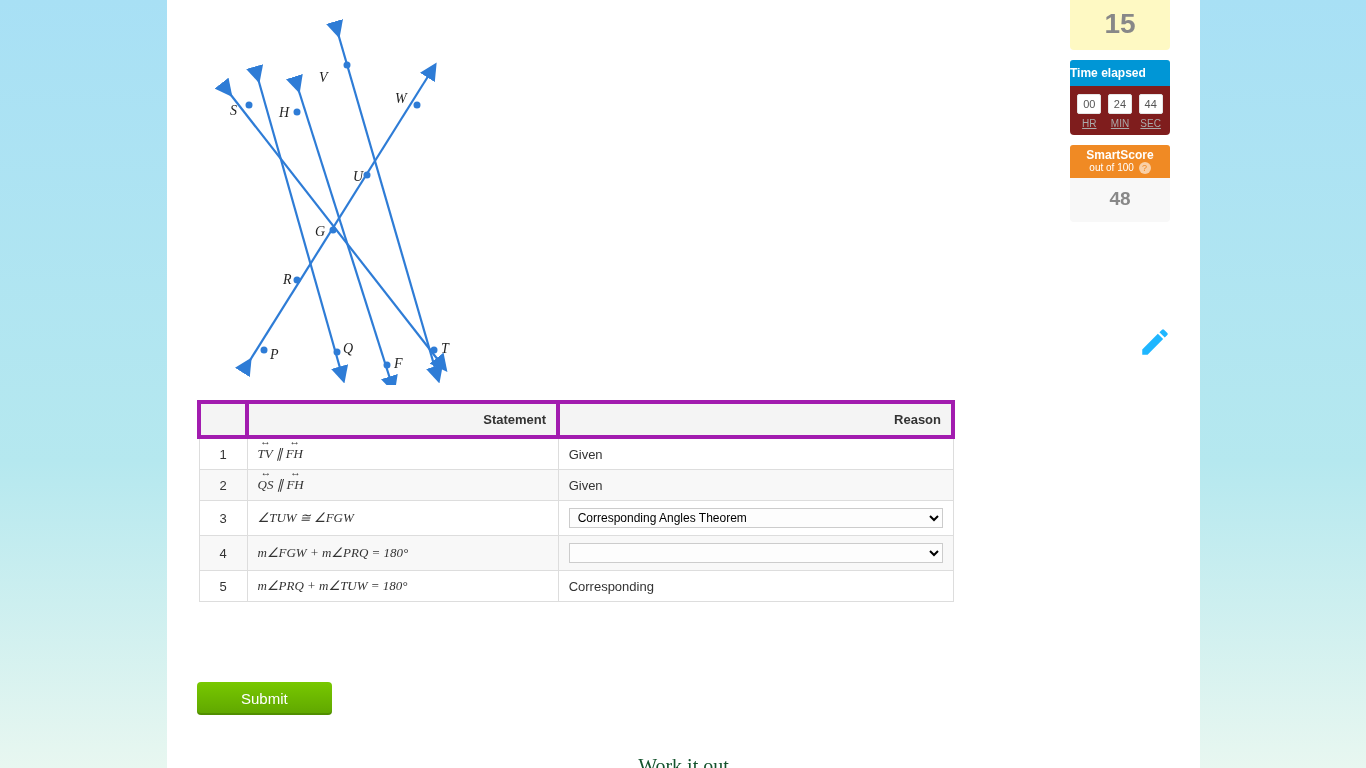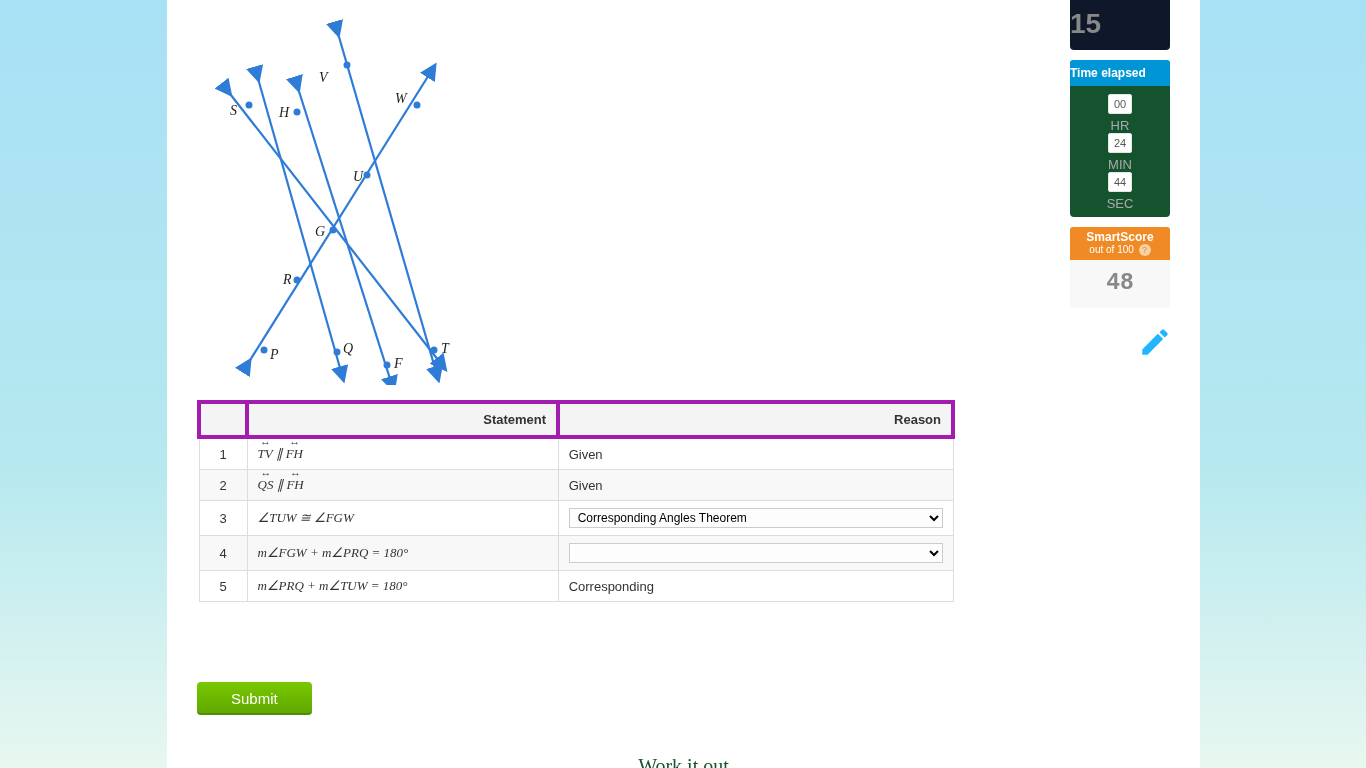--- a/index.html
+++ b/index.html
@@ -69,69 +69,68 @@
     width: 100%; height: 20px; font-size: 12px;
     border: 1px solid #ccc; background: #fdfdfd;
     padding-left: 4px;
   }
   .submit-btn {
     margin-top: 80px;
     background: #67b300;
     background: linear-gradient(#78c800, #5fa600);
     border: none; border-radius: 4px;
     color: #fff; font-size: 15px; font-weight: normal;
-    padding: 8px 34px; cursor: pointer;
+    padding: 8px 44px; cursor: pointer;
     box-shadow: inset 0 -2px 0 rgba(0,0,0,.15);
   }
   .workout-title {
     text-align: center; color: #14532d; font-family: Georgia, serif;
     font-size: 20px; margin-top: 40px;
   }
 
   .sidebar {
     position: absolute;
     right: 30px; top: 0;
     width: 100px;
   }
   .score-card {
-    background: #0f172a; border-radius: 0 0 4px 4px;
-    text-align: left; padding: 8px 0 10px;
+    background: #fef9c3; border-radius: 0 0 4px 4px;
+    text-align: center; padding: 8px 0 10px;
     color: #888; font-size: 28px; font-weight: bold;
   }
   .time-header {
     background: #0096d6; color: #fff; font-size: 12px; font-weight: bold;
     padding: 6px 0; line-height: 1.2;
     margin-top: 10px; border-radius: 3px 3px 0 0;
   }
   .time-body {
-    background: #14532d; padding: 8px 4px 6px; border-radius: 0 0 4px 4px;
-    display: flex; justify-content: space-around; flex-direction: column;
+    background: #7f1d1d; padding: 8px 4px 6px; border-radius: 0 0 4px 4px;
+    display: flex; justify-content: space-around;
   }
   .time-cell { text-align: center; }
   .time-val {
     background: #fff; border: 1px solid #e5e5e5; border-radius: 2px;
     font-size: 11px; color: #555; padding: 3px 5px; min-width: 22px; display: inline-block;
   }
-  .time-lbl { font-size: 13px; color: #aaa; margin-top: 4px; }
+  .time-lbl { font-size: 10px; color: #aaa; margin-top: 4px; text-decoration: underline; }
   .smart-header {
     background: #f08a24; color: #fff; text-align: center;
     font-size: 12px; font-weight: bold; padding: 3px 0 4px;
     margin-top: 10px; border-radius: 3px 3px 0 0;
   }
   .smart-sub { font-size: 10px; font-weight: normal; }
   .smart-q {
     display: inline-block; width: 12px; height: 12px; border-radius: 50%;
     background: rgba(255,255,255,.6); color: #f08a24; font-size: 9px; line-height: 12px;
     margin-left: 2px;
   }
   .smart-body {
     background: #f8f8f8; text-align: center; color: #888;
-    font-size: 23px; font-weight: bold; padding: 10px 0 12px;
+    font-size: 19px; font-weight: bold; padding: 10px 0 12px;
     border-radius: 0 0 4px 4px;
-    font-family: Liberation Mono, monospace;
   }
   .pencil {
     position: absolute; right: -2px; top: 325px;
     color: #1fb6ff; font-size: 30px; transform: rotate(0deg);
     cursor: pointer;
   }
 </style>
 </head>
 <body>
 

